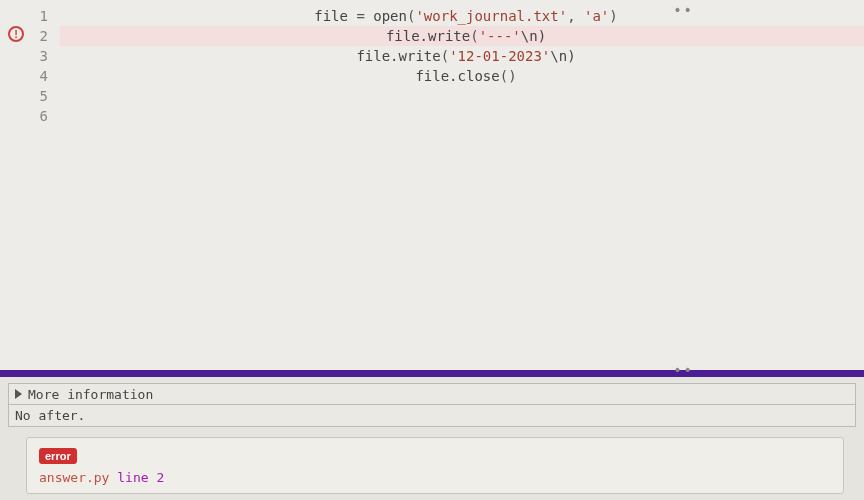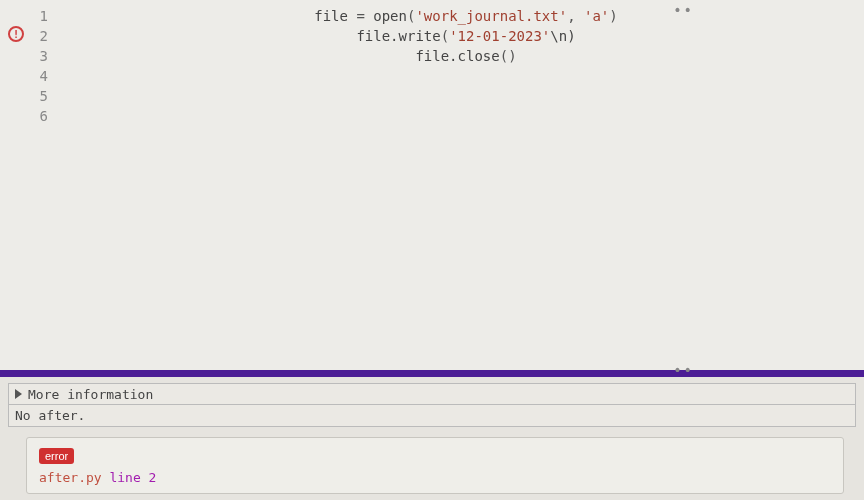--- a/index.html
+++ b/index.html
@@ -127,21 +127,21 @@
       display: flex;
       align-items: center;
       gap: 8px;
       font-family: -apple-system, Helvetica, Arial, sans-serif;
       font-size: 15px;
     }
     .error-badge {
       background: #d03030;
       color: #fff;
       font-size: 11px;
-      font-weight: normal;
+      font-weight: bold;
       padding: 2px 6px;
       border-radius: 3px;
       font-family: -apple-system, Helvetica, sans-serif;
     }
     .error-title-strong { font-weight: bold; color: #333; }
     .error-title-rest { color: #333; }
     .error-location {
       margin-top: 6px;
       font-size: 13px;
       font-family: Menlo, monospace;
@@ -158,36 +158,37 @@
   <div class="gutter">
     <div>1</div>
     <div>2</div>
     <div>3</div>
     <div>4</div>
     <div>5</div>
     <div>6</div>
   </div>
   <div class="code-area">
     <div class="code-line"><span class="tok-ident">file</span><span class="tok-op"> = </span><span class="tok-func">open</span><span class="tok-paren">(</span><span class="tok-str">'work_journal.txt'</span><span class="tok-comma">, </span><span class="tok-str">'a'</span><span class="tok-paren">)</span></div>
+    <div class="code-line error-line"><span class="tok-ident">file.write</span><span class="tok-paren">(</span><span class="tok-str">'---'</span><span class="tok-ident">\n)</span></div>
     <div class="code-line"><span class="tok-ident">file.write</span><span class="tok-paren">(</span><span class="tok-str">'12-01-2023'</span><span class="tok-ident">\n)</span></div>
     <div class="code-line"><span class="tok-ident">file.close</span><span class="tok-paren">(</span><span class="tok-paren">)</span></div>
     <div class="code-line"><span></span></div>
   </div>
   <span class="overflow-dots-mid">••</span>
 </div>
 
 <div class="bottom-panel">
   <div class="info-row">
     <span class="tri-right"></span>
     <span>More information</span>
   </div>
   <div class="info-row">
     <span>No after.</span>
   </div>
   <div class="error-box">
     <div class="error-title-row">
       <span class="error-badge">error</span>
     </div>
     <div class="error-location">
-      <span class="error-file">after.py</span><span class="error-line-label"> line 2</span>
+      <span class="error-file">answer.py</span><span class="error-line-label"> line 2</span>
     </div>
   </div>
 </div>
 
 </body></html>

